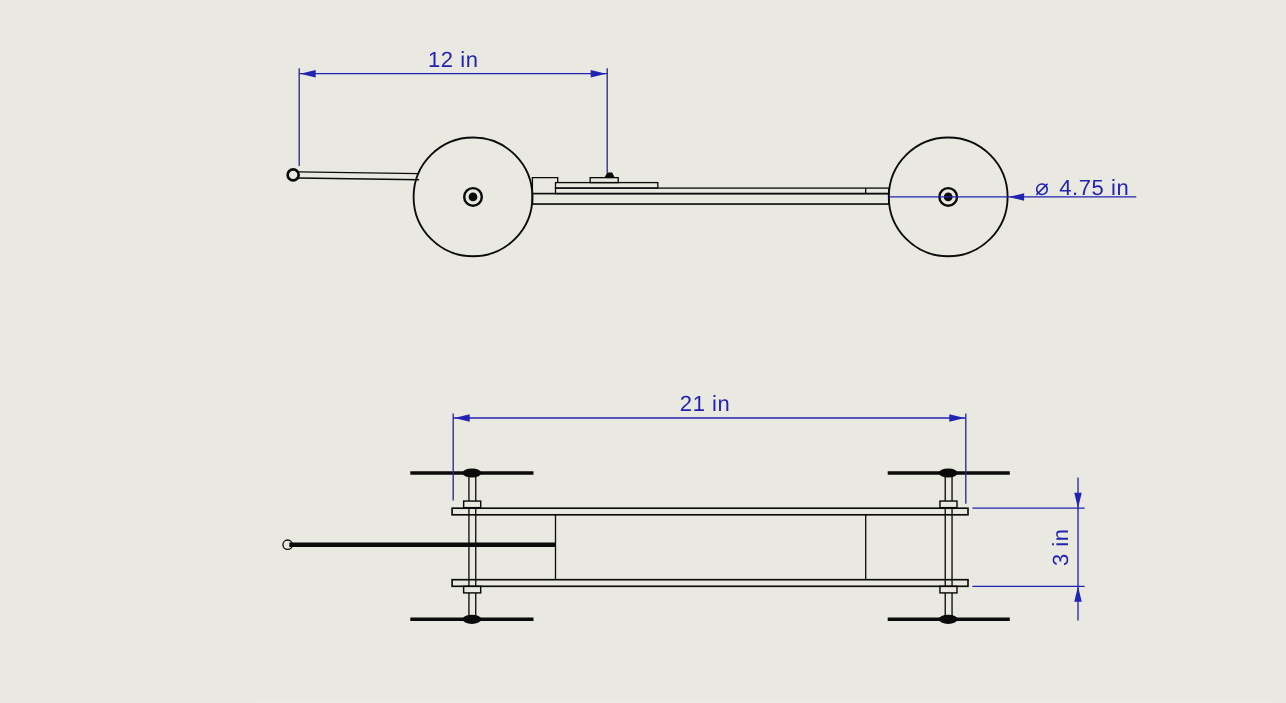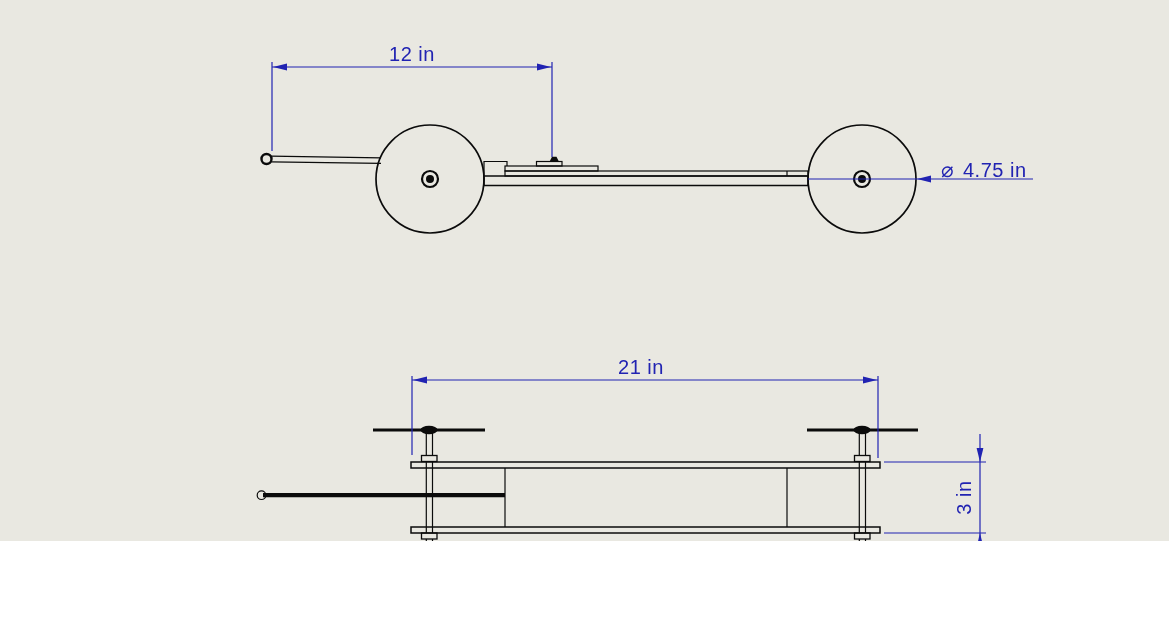--- a/index.html
+++ b/index.html
@@ -1,18 +1,18 @@
 <!DOCTYPE html>
 <html><head>
 <meta charset="utf-8">
 <style>
   html,body{margin:0;padding:0;}
   .viewport{
     position:relative;
-    width:1169px;height:541px;
+    width:1169px;height:639px;
     background:#e9e8e1;
     overflow:hidden;
     font-family:"Liberation Sans", sans-serif;
   }
   svg{display:block;}
   
   .geo{stroke:#0b0b0b;fill:none;stroke-width:1.5px;}
   .geo-thin{stroke:#0b0b0b;fill:none;stroke-width:1.2px;}
   .geo-thick{stroke:#0b0b0b;fill:none;stroke-width:3.2px;}
   .geo-lever{stroke:#0b0b0b;fill:none;stroke-width:4.2px;}

